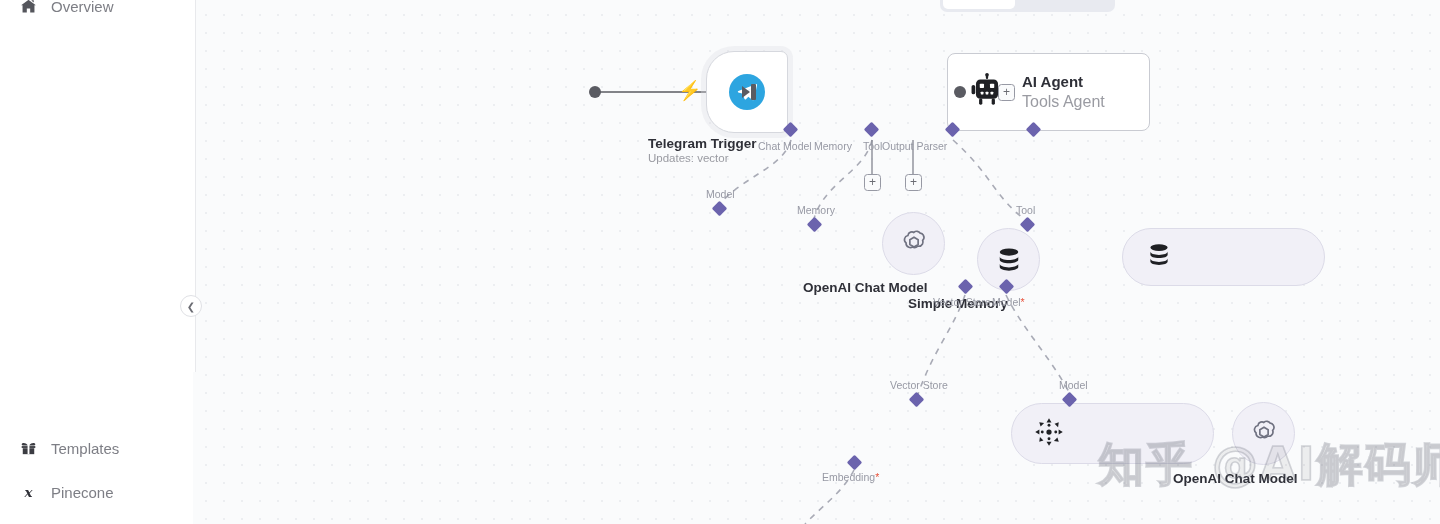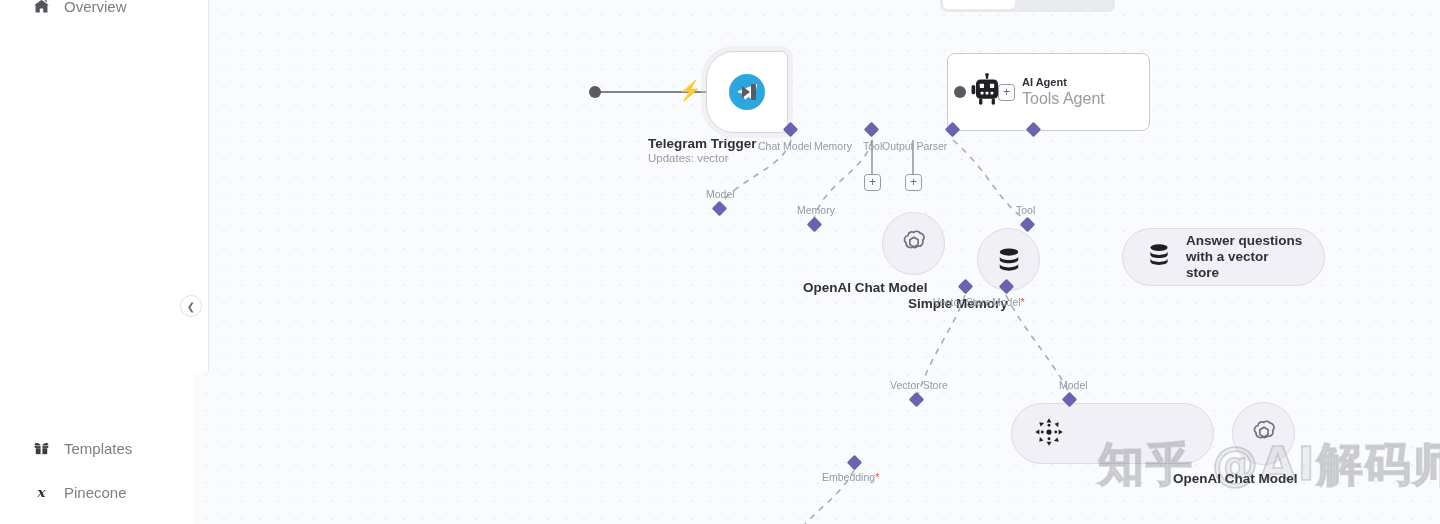--- a/index.html
+++ b/index.html
@@ -6,21 +6,21 @@
   html, body {
     width: 1440px; height: 524px;
     overflow: hidden;
     font-family: "Liberation Sans", sans-serif;
     background: #fff;
   }
   #app { position: relative; width: 1440px; height: 524px; }
 
   
   #sidebar {
-    position: absolute; left: 16px; top: 0;
+    position: absolute; left: 3px; top: 0;
     width: 193px; height: 372px;
     background: #ffffff;
     border-right: 1px solid #e8e9ec;
     z-index: 40;
   }
   .side-item {
     display: flex; align-items: center;
     gap: 14px;
     padding: 0 16px;
     height: 34px;
@@ -113,21 +113,21 @@
     left: 754px; top: 53px;
     width: 203px; height: 78px;
     background: #ffffff;
     border: 1px solid #c9cbd2;
     border-radius: 8px;
     display: flex; align-items: center;
     padding-left: 22px;
     gap: 18px;
     cursor: pointer;
   }
-  .agent-txt .t1 { font-size: 11px; color: #2f3038; font-weight: 600; line-height: 1.15; }
+  .agent-txt .t1 { font-size: 15px; color: #2f3038; font-weight: 600; line-height: 1.15; }
   .agent-txt .t2 { font-size: 16px; color: #9a9ba2; margin-top: 2px; }
 
   
   .rnode {
     width: 63px; height: 63px;
     border-radius: 50%;
     background: #f1f0f7;
     border: 1px solid #dcdbe8;
     display: flex; align-items: center; justify-content: center;
     cursor: pointer;
@@ -353,24 +353,20 @@
 
     <div class="elab" style="left:823px; top:204px;">Tool</div>
     <div class="dia" style="left:829px; top:219px;"></div>
     <div class="node pnode" id="node-vsqa">
       <div>
         <svg width="28" height="28" viewBox="0 0 24 24" fill="#1f2024">
           <ellipse cx="12" cy="5.6" rx="7.4" ry="2.9"></ellipse>
           <path d="M4.6 9.1 c0 1.6 3.3 2.9 7.4 2.9 s7.4-1.3 7.4-2.9 v2.6 c0 1.6-3.3 2.9-7.4 2.9 s-7.4-1.3-7.4-2.9 z"></path>
           <path d="M4.6 15.0 c0 1.6 3.3 2.9 7.4 2.9 s7.4-1.3 7.4-2.9 v2.6 c0 1.6-3.3 2.9-7.4 2.9 s-7.4-1.3-7.4-2.9 z"></path>
         </svg>
-      </div>
-      <div>
-        <div class="ptxt">Answer questions</div>
-        <div class="ptxt">with a vector store</div>
       </div>
     </div>
     <div class="dia" style="left:767px; top:281px;"></div>
     <div class="dia" style="left:808px; top:281px;"></div>
     <div class="elab" style="left:740px; top:296px;">Vector Store</div>
     <div class="elab" style="left:799px; top:296px;">
       <span>Model</span><span class="req">*</span>
     </div>
 
     <div class="elab" style="left:697px; top:379px;">Vector Store</div>

